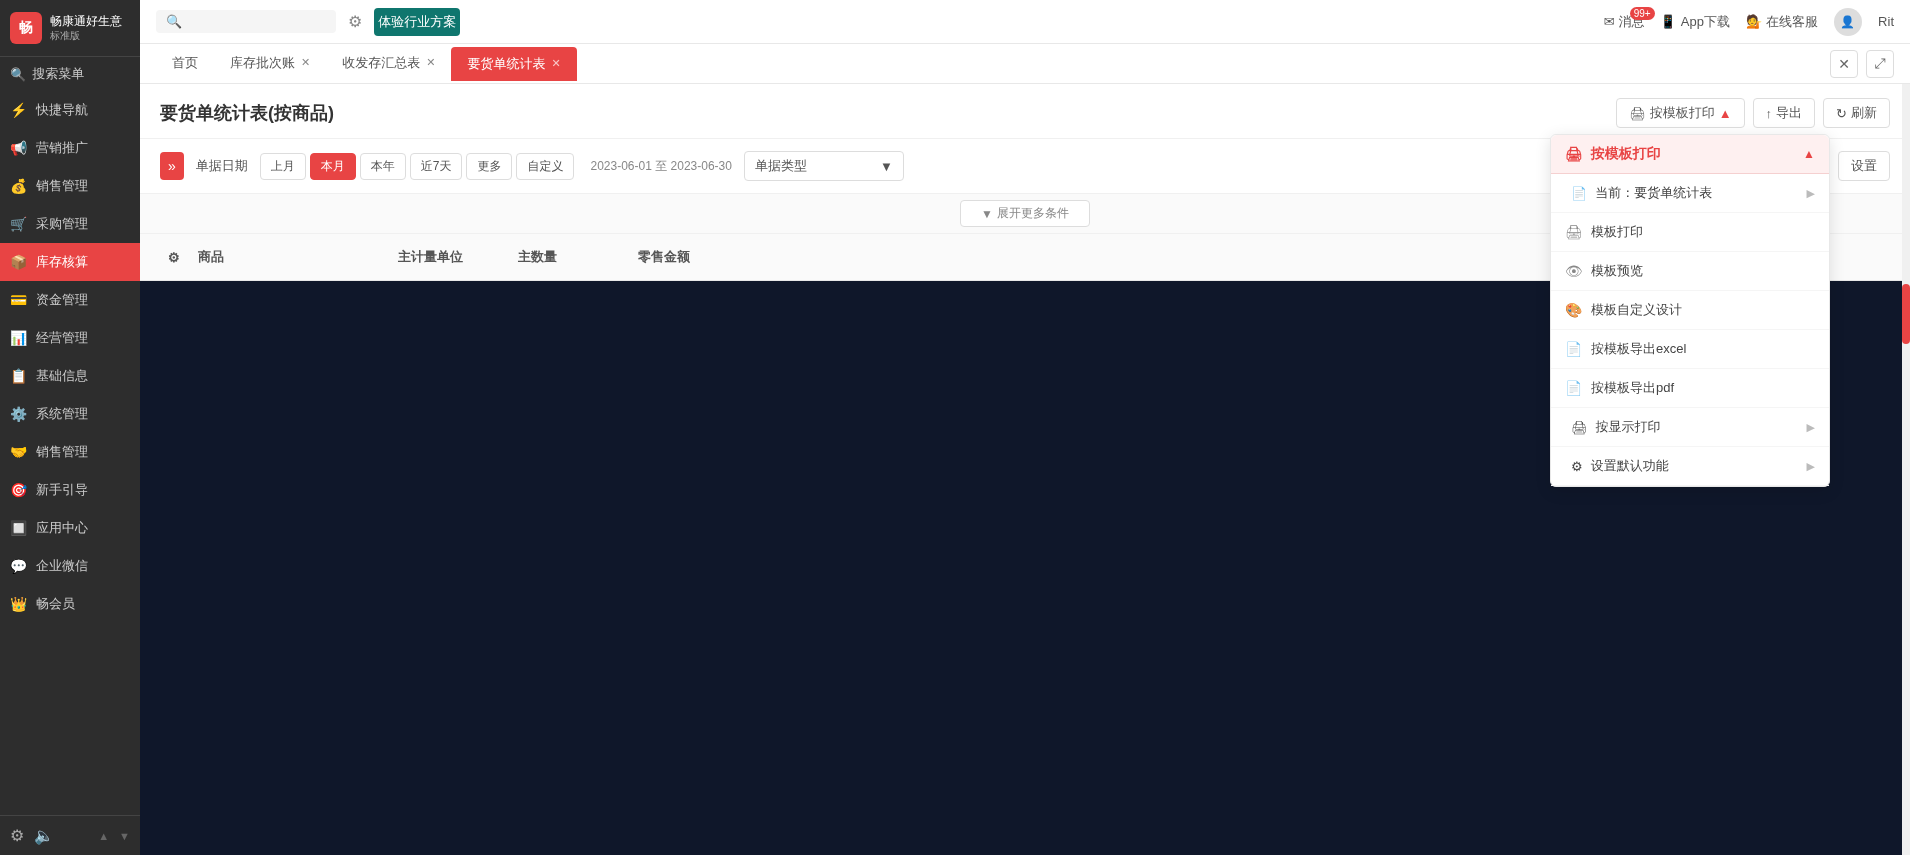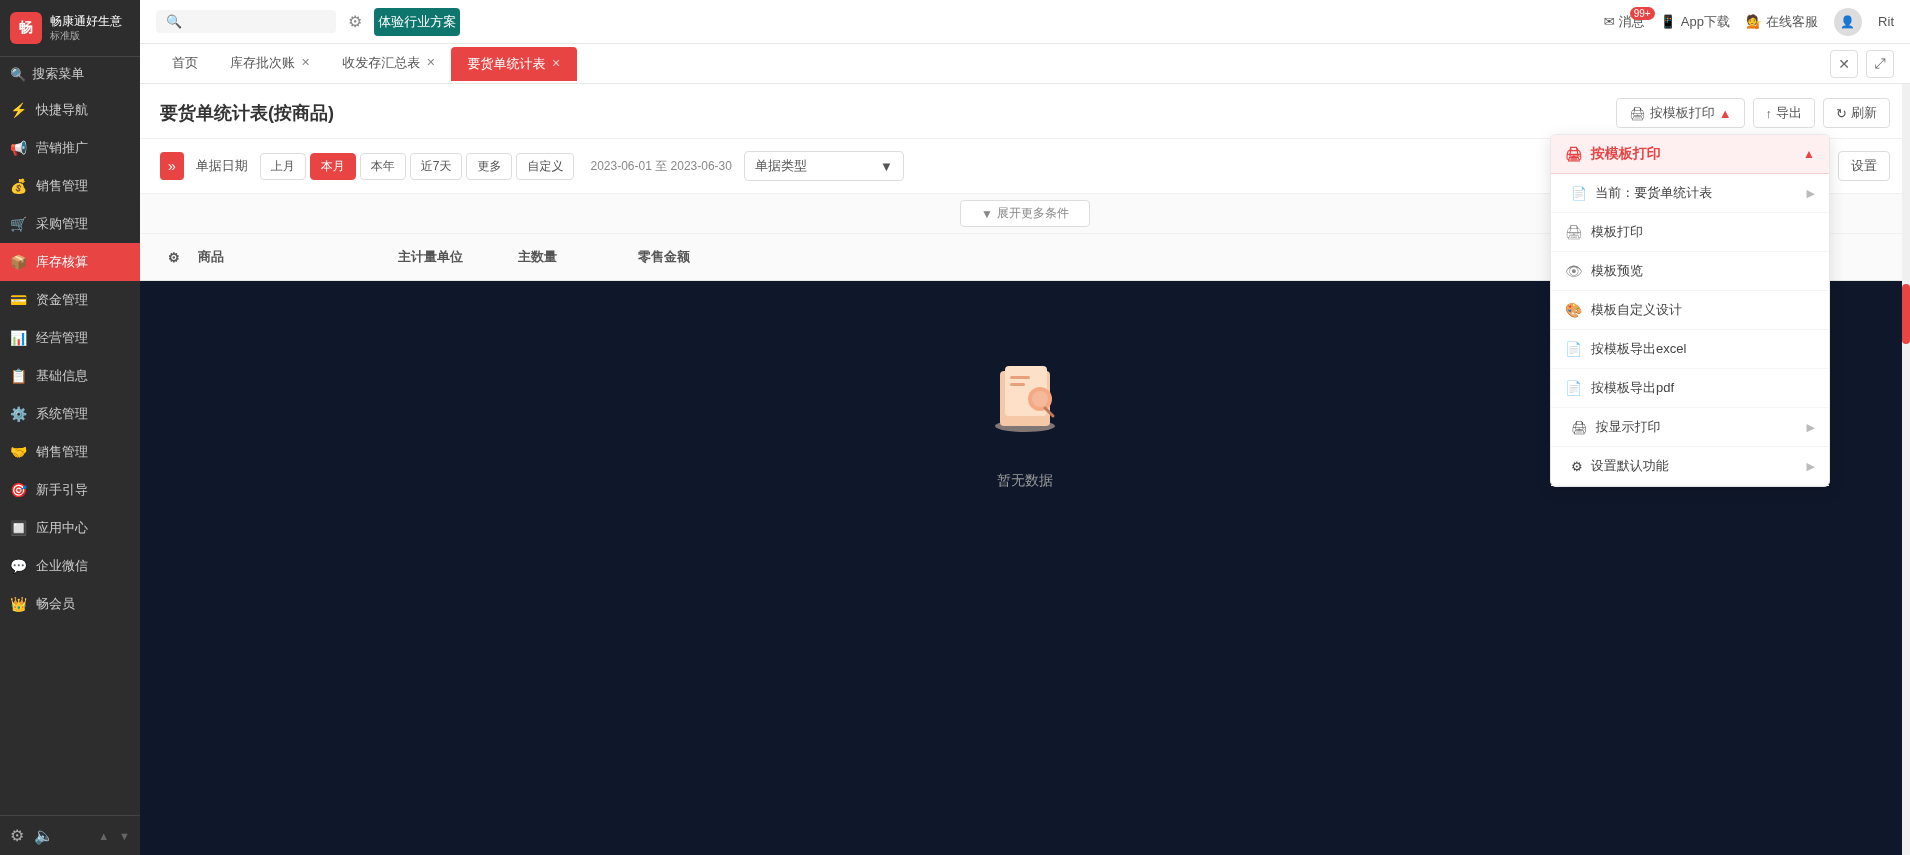--- a/index.html
+++ b/index.html
@@ -568,35 +568,20 @@
       <div class="table-header">
         <div class="th" style="width:30px;">
           <span>⚙</span>
         </div>
         <div class="th col-goods">商品</div>
         <div class="th col-unit">主计量单位</div>
         <div class="th col-qty">主数量</div>
         <div class="th col-amount">零售金额</div>
       </div>
 
-      <div class="empty-state">
-        <div class="empty-icon">
-          <svg width="100" height="100" viewBox="0 0 100 100" fill="none" xmlns="http://www.w3.org/2000/svg">
-            <ellipse cx="50" cy="85" rx="30" ry="6" fill="#f5d6c0" opacity="0.5"></ellipse>
-            <rect x="25" y="30" width="50" height="55" rx="4" fill="#f5c8a8"></rect>
-            <rect x="30" y="25" width="42" height="50" rx="4" fill="#fce0c8"></rect>
-            <circle cx="65" cy="58" r="12" fill="#f5a882"></circle>
-            <circle cx="65" cy="58" r="8" fill="#f5b89a"></circle>
-            <line x1="70" y1="67" x2="78" y2="75" stroke="#c0785a" stroke-width="3" stroke-linecap="round"></line>
-            <rect x="35" y="35" width="20" height="3" rx="1.5" fill="#e8a07a"></rect>
-            <rect x="35" y="42" width="15" height="3" rx="1.5" fill="#e8a07a"></rect>
-          </svg>
-        </div>
-        <span class="empty-text">暂无数据</span>
-      </div>
 
     </div>
 
     <div class="right-scrollbar">
       <div class="right-scrollbar-thumb"></div>
     </div>
   </div>
 
 </div>
 

